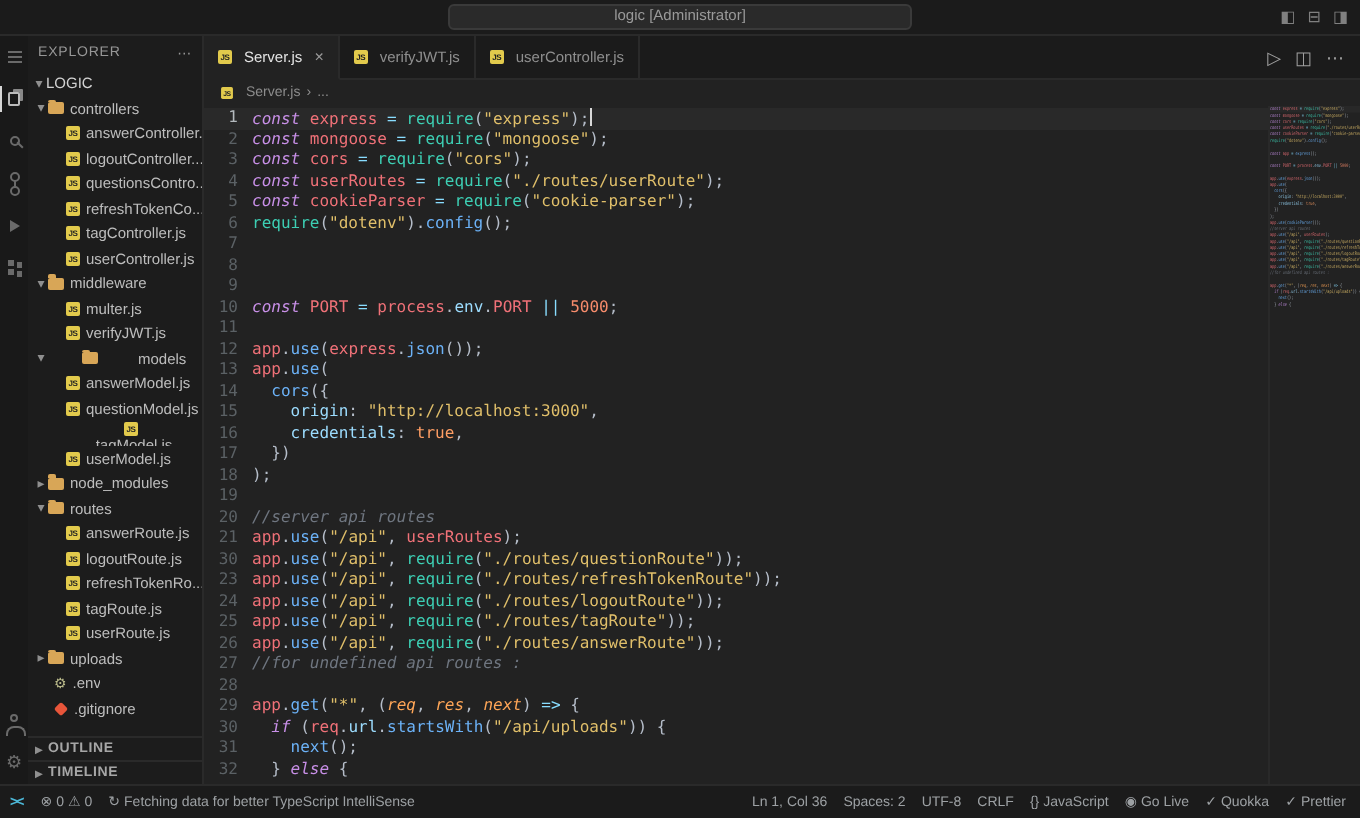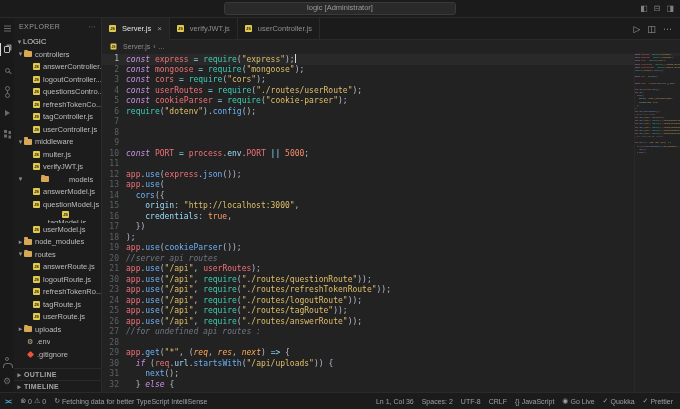--- a/index.html
+++ b/index.html
@@ -397,21 +397,20 @@
               <div class="code-line" data-name="code-line">
                 <span class="ln" data-name="line-number">17</span>
                 <span class="lc" data-name="line-content"><span class="tok-pl">  </span><span class="tok-pn">})</span></span>
               </div>
               <div class="code-line" data-name="code-line">
                 <span class="ln" data-name="line-number">18</span>
                 <span class="lc" data-name="line-content"><span class="tok-pn">);</span></span>
               </div>
               <div class="code-line" data-name="code-line">
                 <span class="ln" data-name="line-number">19</span>
-                <span class="lc" data-name="line-content"><span class="tok-var">app</span><span class="tok-pn">.</span><span class="tok-fn">use</span><span class="tok-pn">(</span><span class="tok-fn">cookieParser</span><span class="tok-pn">());</span></span>
               </div>
               <div class="code-line" data-name="code-line">
                 <span class="ln" data-name="line-number">20</span>
                 <span class="lc" data-name="line-content"><span class="tok-cm">//server api routes</span></span>
               </div>
               <div class="code-line" data-name="code-line">
                 <span class="ln" data-name="line-number">21</span>
                 <span class="lc" data-name="line-content"><span class="tok-var">app</span><span class="tok-pn">.</span><span class="tok-fn">use</span><span class="tok-pn">(</span><span class="tok-str">"/api"</span><span class="tok-pn">,</span><span class="tok-pl"> </span><span class="tok-var">userRoutes</span><span class="tok-pn">);</span></span>
               </div>
               <div class="code-line" data-name="code-line">

